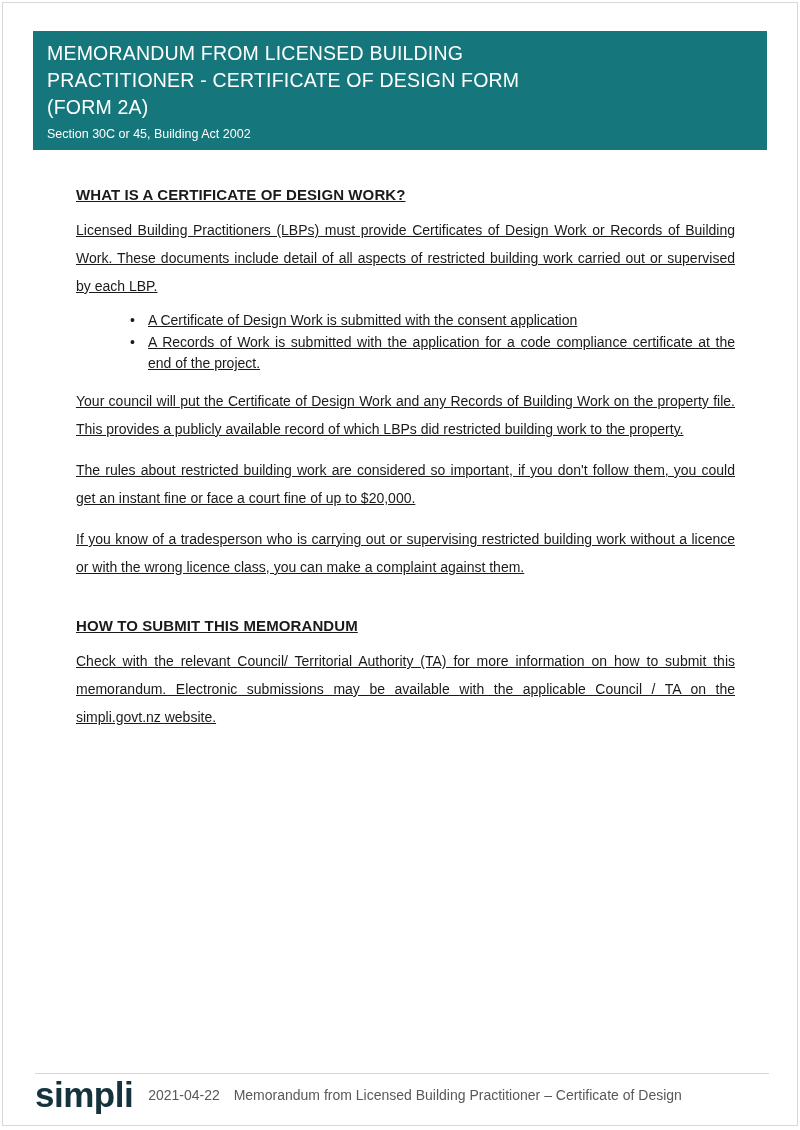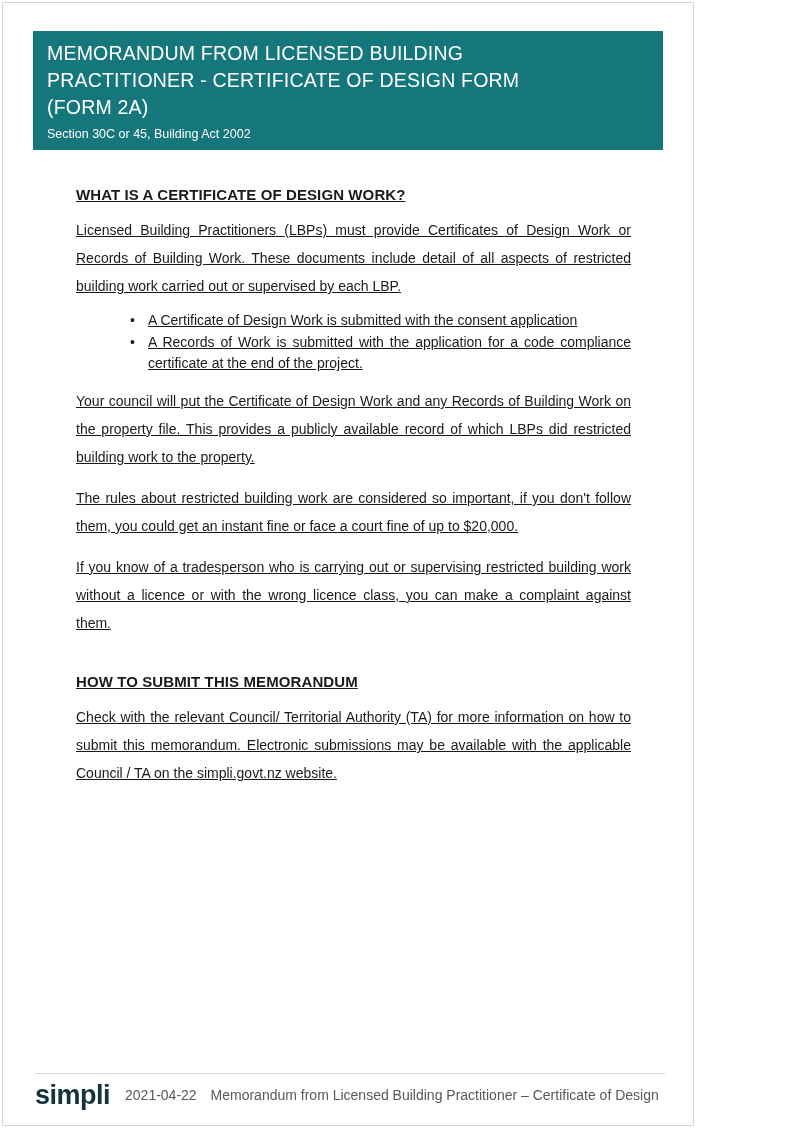--- a/index.html
+++ b/index.html
@@ -7,21 +7,21 @@
   body {
     width: 800px;
     height: 1130px;
     font-family: "Liberation Sans", sans-serif;
     color: #1a1a1a;
     position: relative;
   }
   .page {
     position: absolute;
     left: 2px; top: 2px;
-    width: 692px; height: 1124px;
+    width: 796px; height: 1124px;
     background: #ffffff;
     border: 1px solid #d8d8d8;
     overflow: hidden;
   }
   .form-header {
     margin: 28px 30px 0 30px;
     background: #15767B;
     color: #ffffff;
     padding: 9px 14px 7px 14px;
   }
@@ -73,21 +73,21 @@
     position: absolute;
     left: 32px;
     right: 28px;
     bottom: 16px;
     border-top: 1px solid #d6d6d6;
     padding-top: 7px;
     display: flex;
     align-items: center;
   }
   .simpli-logo {
-    font-size: 27px;
+    font-size: 35px;
     font-weight: bold;
     color: #14333d;
     letter-spacing: -0.5px;
     line-height: 28px;
   }
   .footer-text {
     font-size: 14px;
     color: #595959;
     margin-left: 15px;
     line-height: 18px;

